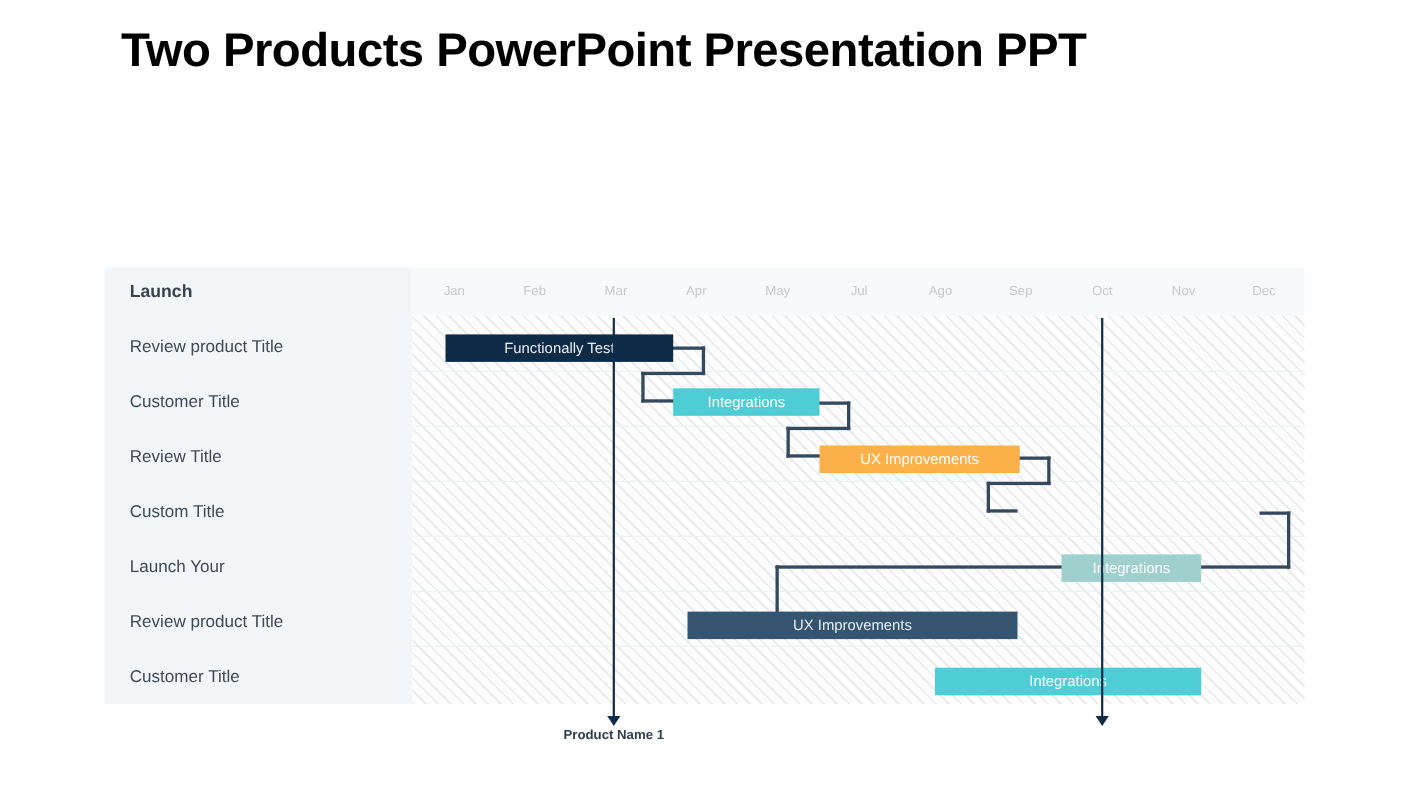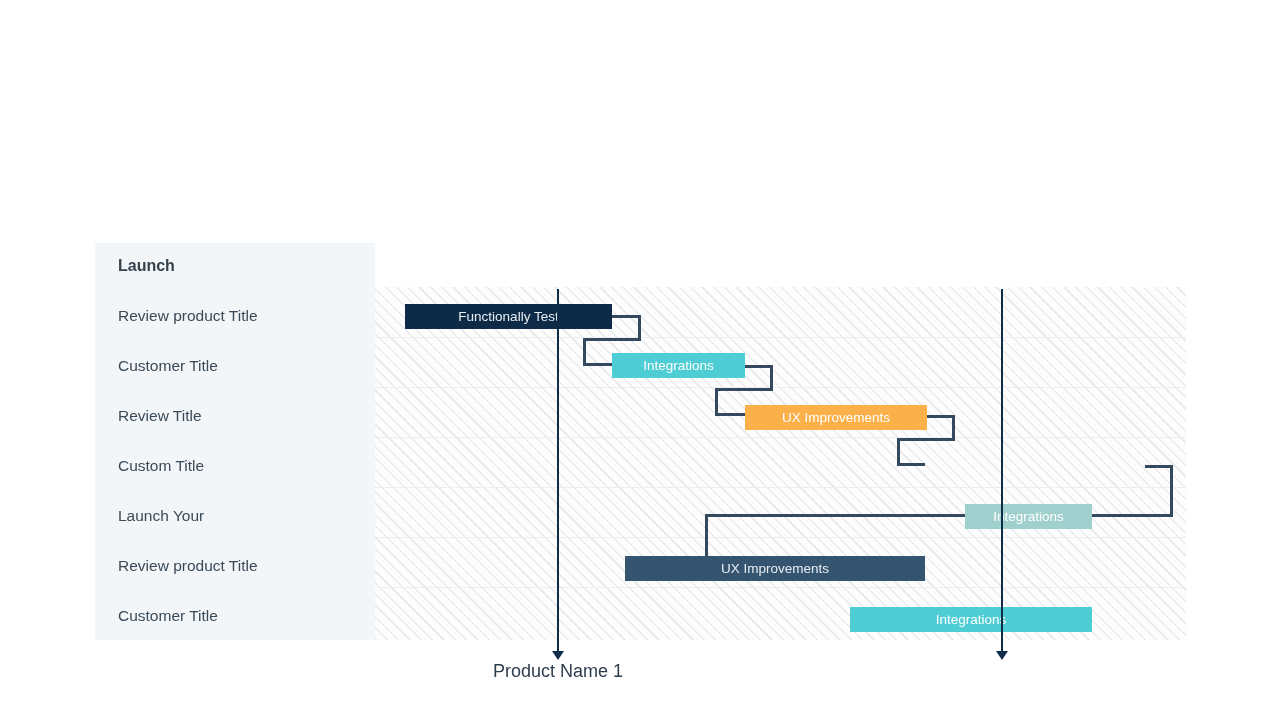--- a/index.html
+++ b/index.html
@@ -81,45 +81,59 @@
 
   
   .parrow-line{position:absolute;width:2px;background:#0e2b47;}
   .parrow-head{
     position:absolute;width:0;height:0;
     border-left:6px solid transparent;
     border-right:6px solid transparent;
     border-top:9px solid #0e2b47;
   }
   .product-name{
-    position:absolute;font-size:18px;font-weight:normal;color:#2e3d4e;
+    position:absolute;font-size:12px;font-weight:bold;color:#2e3d4e;
     white-space:nowrap;text-align:center;width:300px;margin-left:-150px;
   }
 </style>
 </head>
 <body>
 
 <div id="slide">
 
+  <div class="slide-title">Two Products PowerPoint Presentation PPT</div>
 
   <div class="chart-area">
 
     <div class="label-panel">
       <div class="row-label head" style="top:14px;">Launch</div>
       <div class="row-label" style="top:64px;">Review product Title</div>
       <div class="row-label" style="top:114px;">Customer Title</div>
       <div class="row-label" style="top:164px;">Review Title</div>
       <div class="row-label" style="top:214px;">Custom Title</div>
       <div class="row-label" style="top:264px;">Launch Your</div>
       <div class="row-label" style="top:314px;">Review product Title</div>
       <div class="row-label" style="top:364px;">Customer Title</div>
     </div>
 
     <div class="grid-panel">
 
+      <div class="grid-head">
+        <div class="month" style="left:38px;">Jan</div>
+        <div class="month" style="left:111px;">Feb</div>
+        <div class="month" style="left:185px;">Mar</div>
+        <div class="month" style="left:258px;">Apr</div>
+        <div class="month" style="left:332px;">May</div>
+        <div class="month" style="left:406px;">Jul</div>
+        <div class="month" style="left:480px;">Ago</div>
+        <div class="month" style="left:553px;">Sep</div>
+        <div class="month" style="left:627px;">Oct</div>
+        <div class="month" style="left:701px;">Nov</div>
+        <div class="month" style="left:774px;">Dec</div>
+      </div>
 
       <div class="grid-body">
         <div class="rowline" style="top:50px;"></div>
         <div class="rowline" style="top:100px;"></div>
         <div class="rowline" style="top:150px;"></div>
         <div class="rowline" style="top:200px;"></div>
         <div class="rowline" style="top:250px;"></div>
         <div class="rowline" style="top:300px;"></div>
 
         <div class="conn conn-h" style="left:234px;top:28px;width:32px;"></div>

